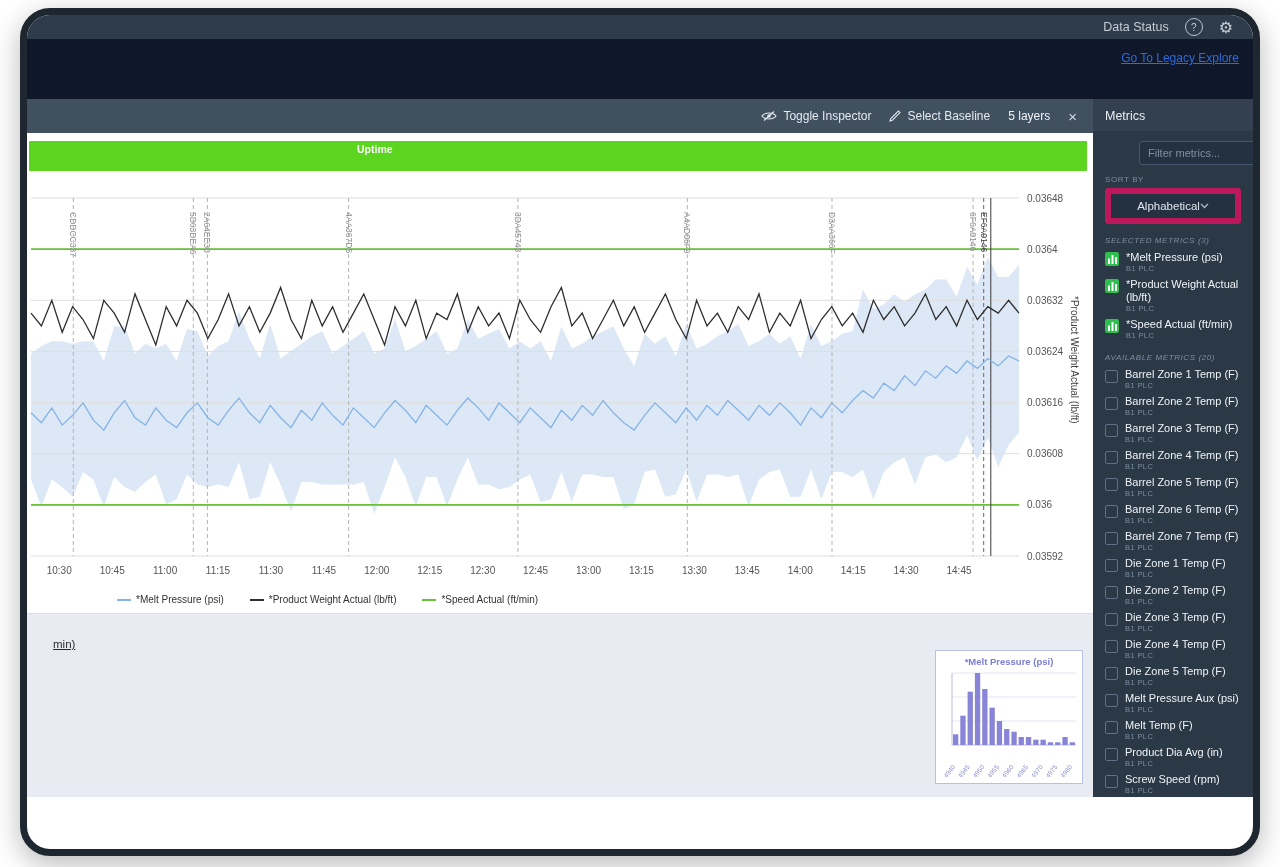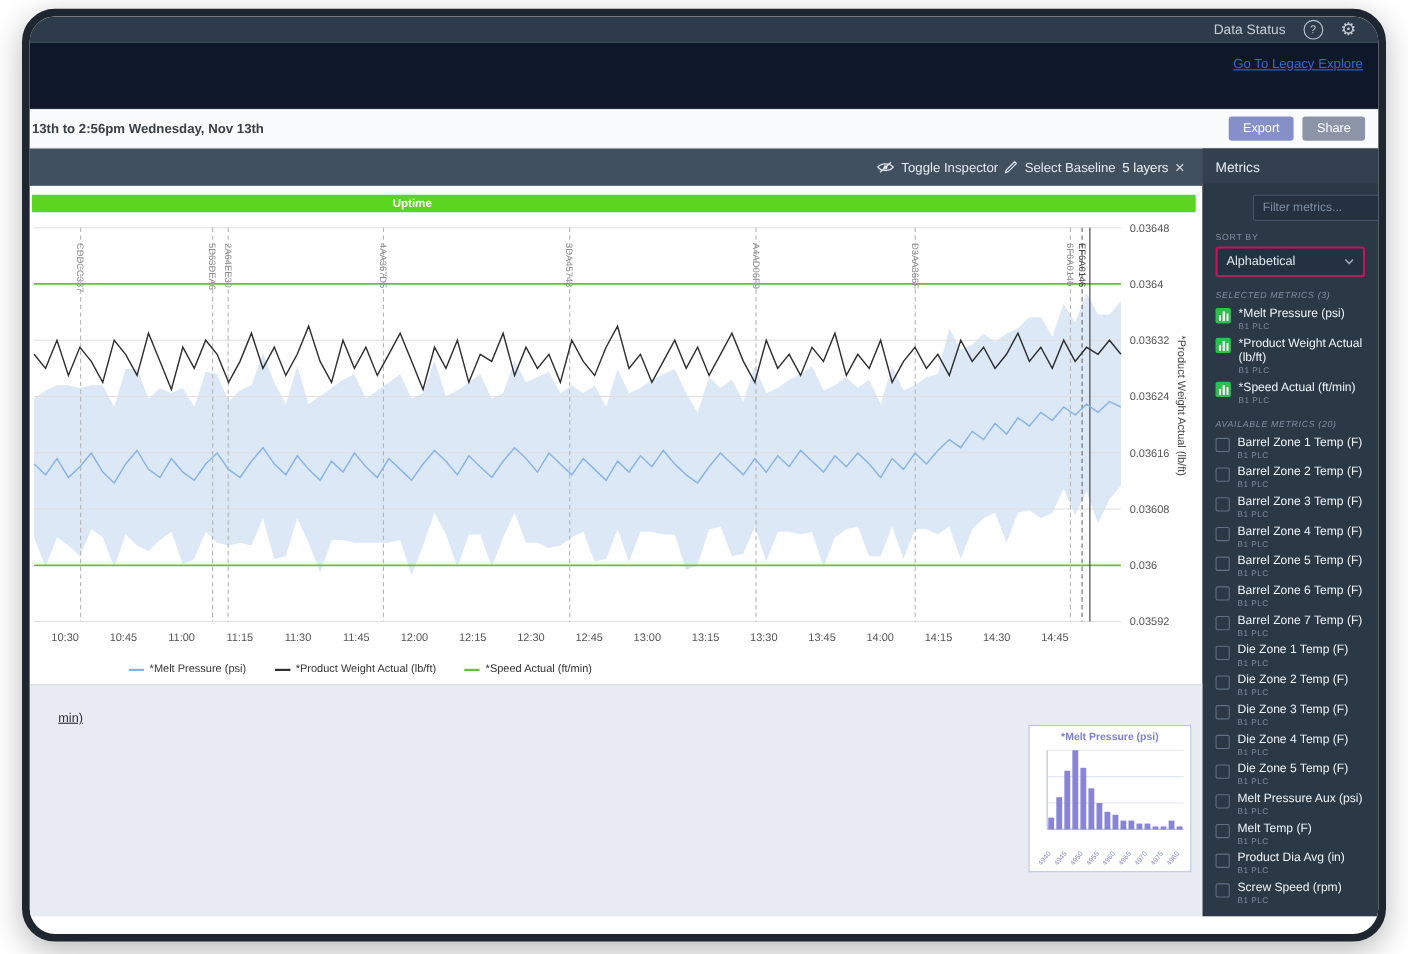--- a/index.html
+++ b/index.html
@@ -24,45 +24,45 @@
   .daterange{font-size:12px;font-weight:bold;color:#3a4047;white-space:nowrap;}
   .spacer{flex:1;}
   .btn{border:none;color:#fff;font-size:11.5px;padding:5px 13px;border-radius:3px;cursor:pointer;
     font-family:"Liberation Sans",sans-serif;}
   .export{background:#868fc8;margin-right:8px;}
   .share{background:#8c95a7;}
   
   .content{display:flex;height:698px;}
   .left{width:1066px;display:flex;flex-direction:column;min-width:0;}
   .charttoolbar{height:34px;background:#41505f;display:flex;align-items:center;justify-content:flex-end;
-    gap:6px;padding:0 16px;color:#e2e9f0;font-size:12px;box-sizing:border-box;}
+    gap:18px;padding:0 16px;color:#e2e9f0;font-size:12px;box-sizing:border-box;}
   .tool{display:inline-flex;align-items:center;gap:6px;cursor:pointer;}
   .layers{cursor:pointer;color:#f0f4f8;}
   .closex{cursor:pointer;font-size:15px;color:#d3dae1;}
   .chartcard{background:#fff;padding-top:8px;}
-  .uptimebar{height:16px;background:#5cd521;margin:0 6px 4px 2px;position:relative;border-radius:1px;}
+  .uptimebar{height:30px;background:#5cd521;margin:0 6px 17px 2px;position:relative;border-radius:1px;}
   .uptimelabel{position:absolute;left:31%;top:2px;color:#fff;font-size:10.5px;font-weight:bold;}
   .legend{display:flex;align-items:center;gap:26px;padding:2px 0 8px 90px;font-size:10px;color:#333;}
   .lg-item{display:inline-flex;align-items:center;gap:5px;cursor:pointer;}
   .lg-swatch{display:inline-block;width:14px;height:2px;}
   .bottomgray{flex:1;background:#e9ebf2;border-top:1px solid #dcdfe8;position:relative;}
   .clippedtext{position:absolute;left:26px;top:24px;font-size:11.5px;color:#2a2e33;text-decoration:underline;}
   .histcard{position:absolute;right:10px;top:36px;width:148px;height:134px;background:#fff;
     border:1px solid #b9c0e5;box-sizing:border-box;}
   .hist-title{text-align:center;color:#7b7ed3;font-weight:bold;font-size:9.5px;padding:5px 0 2px;}
   
   .metrics{width:160px;background:#2b3845;color:#e7edf3;display:flex;flex-direction:column;box-sizing:border-box;}
   .m-header{padding:10px 12px 8px;font-size:12.5px;background:#32404f;}
   .m-body{padding:10px 12px;overflow:hidden;flex:1;}
   .m-filter{width:100%;box-sizing:border-box;background:#243140;border:1px solid #46566a;border-radius:3px;
     color:#dfe6ee;font-size:11px;padding:5px 8px;outline:none;font-family:"Liberation Sans",sans-serif;margin-left:34px;}
   .m-filter::placeholder{color:#7d8fa3;}
   .m-sortlabel{font-size:8px;letter-spacing:.6px;color:#7d8fa3;margin:10px 0 4px;}
-  .m-select{background:#243140;border:2px solid #be185d;border-radius:3px;padding:6px 8px;font-size:11.5px;
-    color:#dfe6ee;display:flex;align-items:center;justify-content:space-between;cursor:pointer;}
+  .m-select{background:#243140;border:6px solid #be185d;border-radius:3px;padding:6px 8px;font-size:11.5px;
+    color:#dfe6ee;display:flex;align-items:center;justify-content:center;cursor:pointer;}
   .m-section{font-size:8px;letter-spacing:.6px;color:#7d8fa3;margin:12px 0 6px;font-style:italic;}
   .m-row{display:flex;align-items:flex-start;gap:7px;margin-bottom:4px;cursor:pointer;}
   .m-sel{flex:none;width:14px;height:14px;background:#2fbf4f;border-radius:2px;display:inline-flex;
     align-items:center;justify-content:center;margin-top:1px;cursor:pointer;}
   .m-check{flex:none;width:11px;height:11px;border:1px solid #5f7184;border-radius:2px;margin-top:2px;
     cursor:pointer;background:transparent;}
   .m-text{display:flex;flex-direction:column;min-width:0;}
   .m-name{font-size:11px;line-height:13px;color:#eef3f8;}
   .m-src{font-size:7.5px;line-height:10px;color:#7d8fa3;letter-spacing:.4px;}
   svg{display:block;}
@@ -75,26 +75,20 @@
   <div class="topbar">
     <span class="ds">Data Status</span>
     <span class="help">?</span>
     <span class="gear">⚙</span>
   </div>
 
   <div class="whitestrip">
     <span class="legacy">Go To Legacy Explore</span>
   </div>
 
-  <div class="datebar">
-    <span class="daterange">13th to 2:56pm Wednesday, Nov 13th</span>
-    <span class="spacer"></span>
-    <button class="btn export">Export</button>
-    <button class="btn share">Share</button>
-  </div>
 
   <div class="content">
     <div class="left">
 
       <div class="charttoolbar">
         <span class="tool">
           <span>
               <svg width="16" height="12" viewBox="0 0 16 12">
                 <path d="M1 6 C4 2 12 2 15 6 C12 10 4 10 1 6 Z" fill="none" stroke="#dfe6ec" stroke-width="1.2"></path>
                 <circle cx="8" cy="6" r="1.8" fill="#dfe6ec"></circle>

